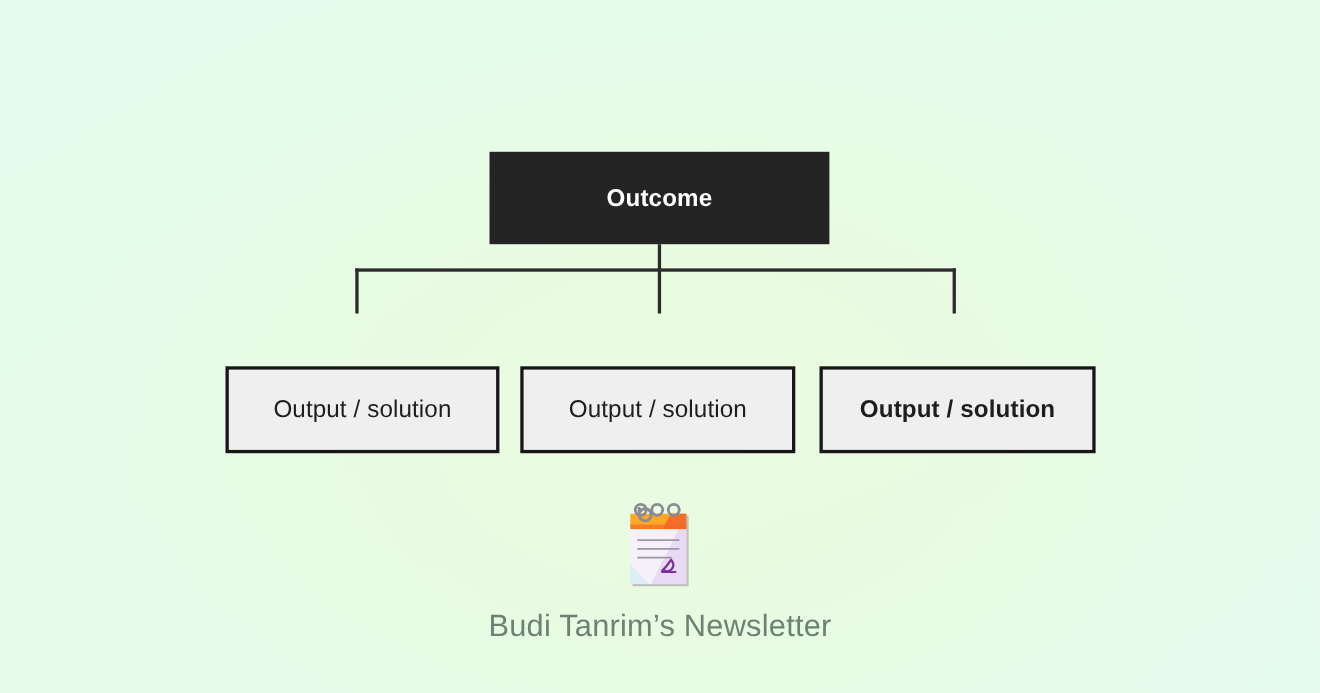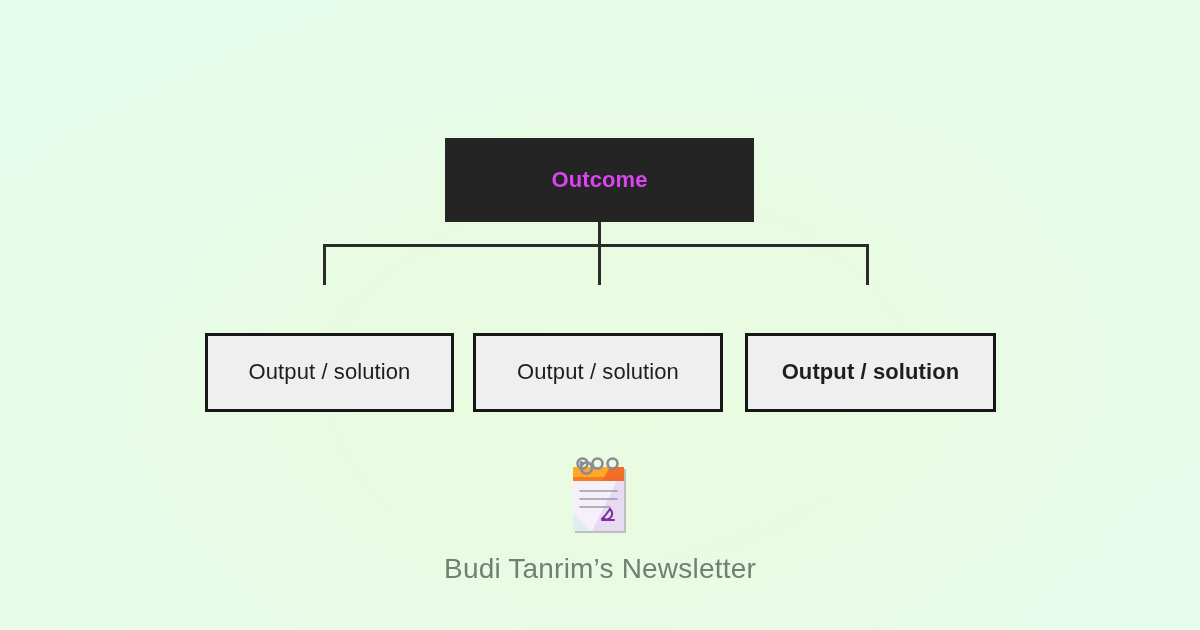--- a/index.html
+++ b/index.html
@@ -42,21 +42,21 @@
     text-align: center;
     line-height: 1.2;
   }
 
   .node-outcome {
     left: 445px;
     top: 138px;
     width: 309px;
     height: 84px;
     background: #242424;
-    color: #d946ef;
+    color: #ffffff;
     font-size: 22px;
     font-weight: 700;
     letter-spacing: 0.1px;
   }
 
   .node-output {
     background: #efefef;
     color: #1e1e1e;
     border: 3px solid #171717;
     font-size: 22px;

